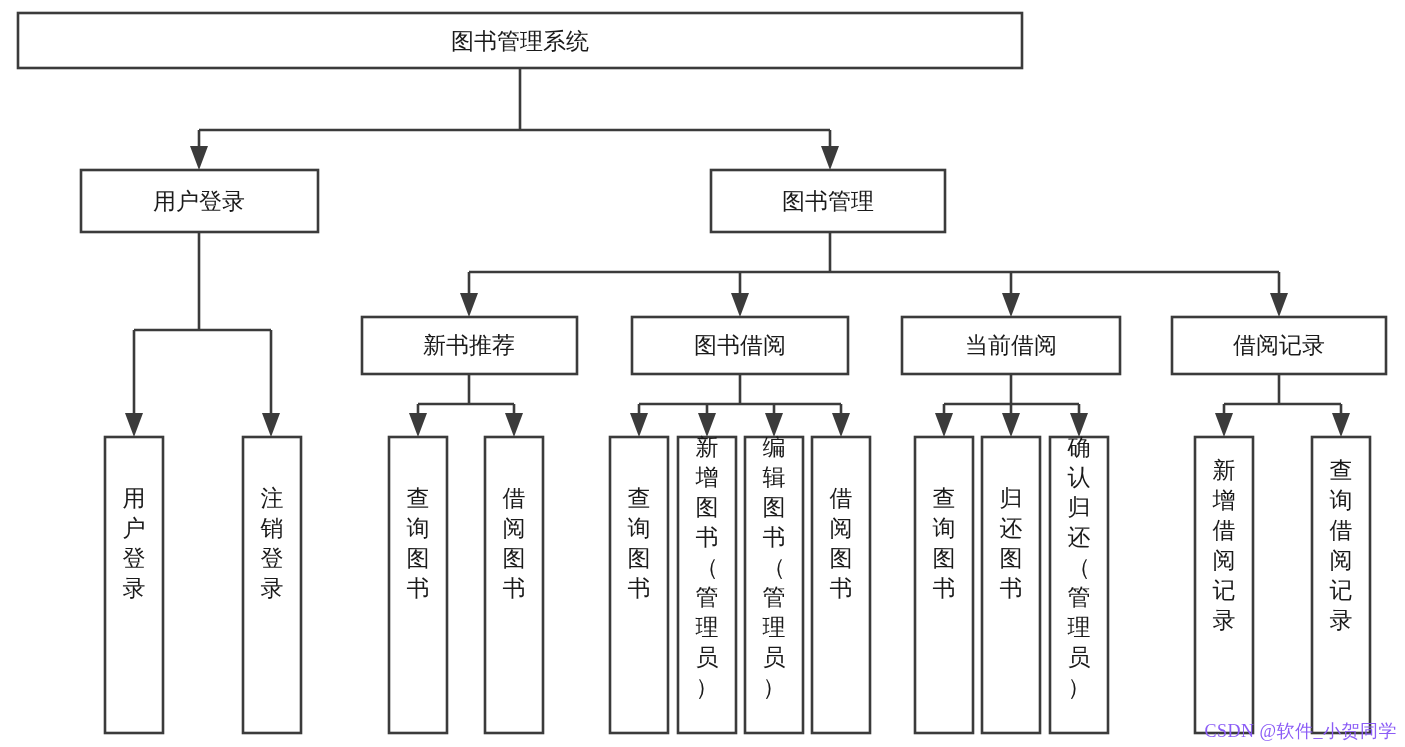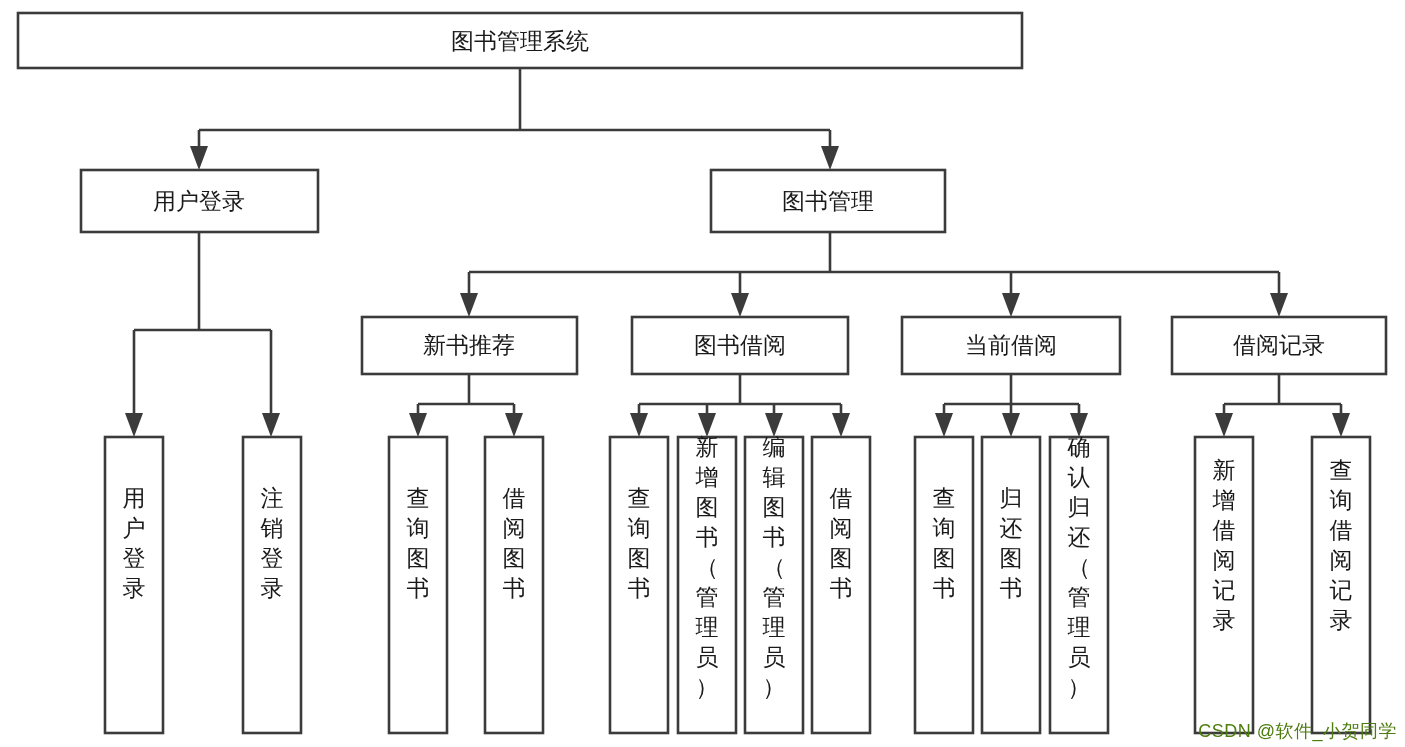--- a/index.html
+++ b/index.html
@@ -47,23 +47,23 @@
     stroke-linecap: butt;
   }
   .arrow-head {
     fill: #3b3b3b;
     stroke: none;
   }
   .watermark {
     position: absolute;
     right: 8px;
     bottom: 4px;
-    font-family: Liberation Sans, sans-serif;
+    font-family: Liberation Serif, serif;
     font-size: 18px;
-    color: #4d7c0f;
+    color: #8b5cf6;
     white-space: nowrap;
     letter-spacing: 0.5px;
     pointer-events: none;
   }
 </style>
 </head>
 <body>
 
 <svg id="diagram" viewBox="0 0 1405 747">
 

